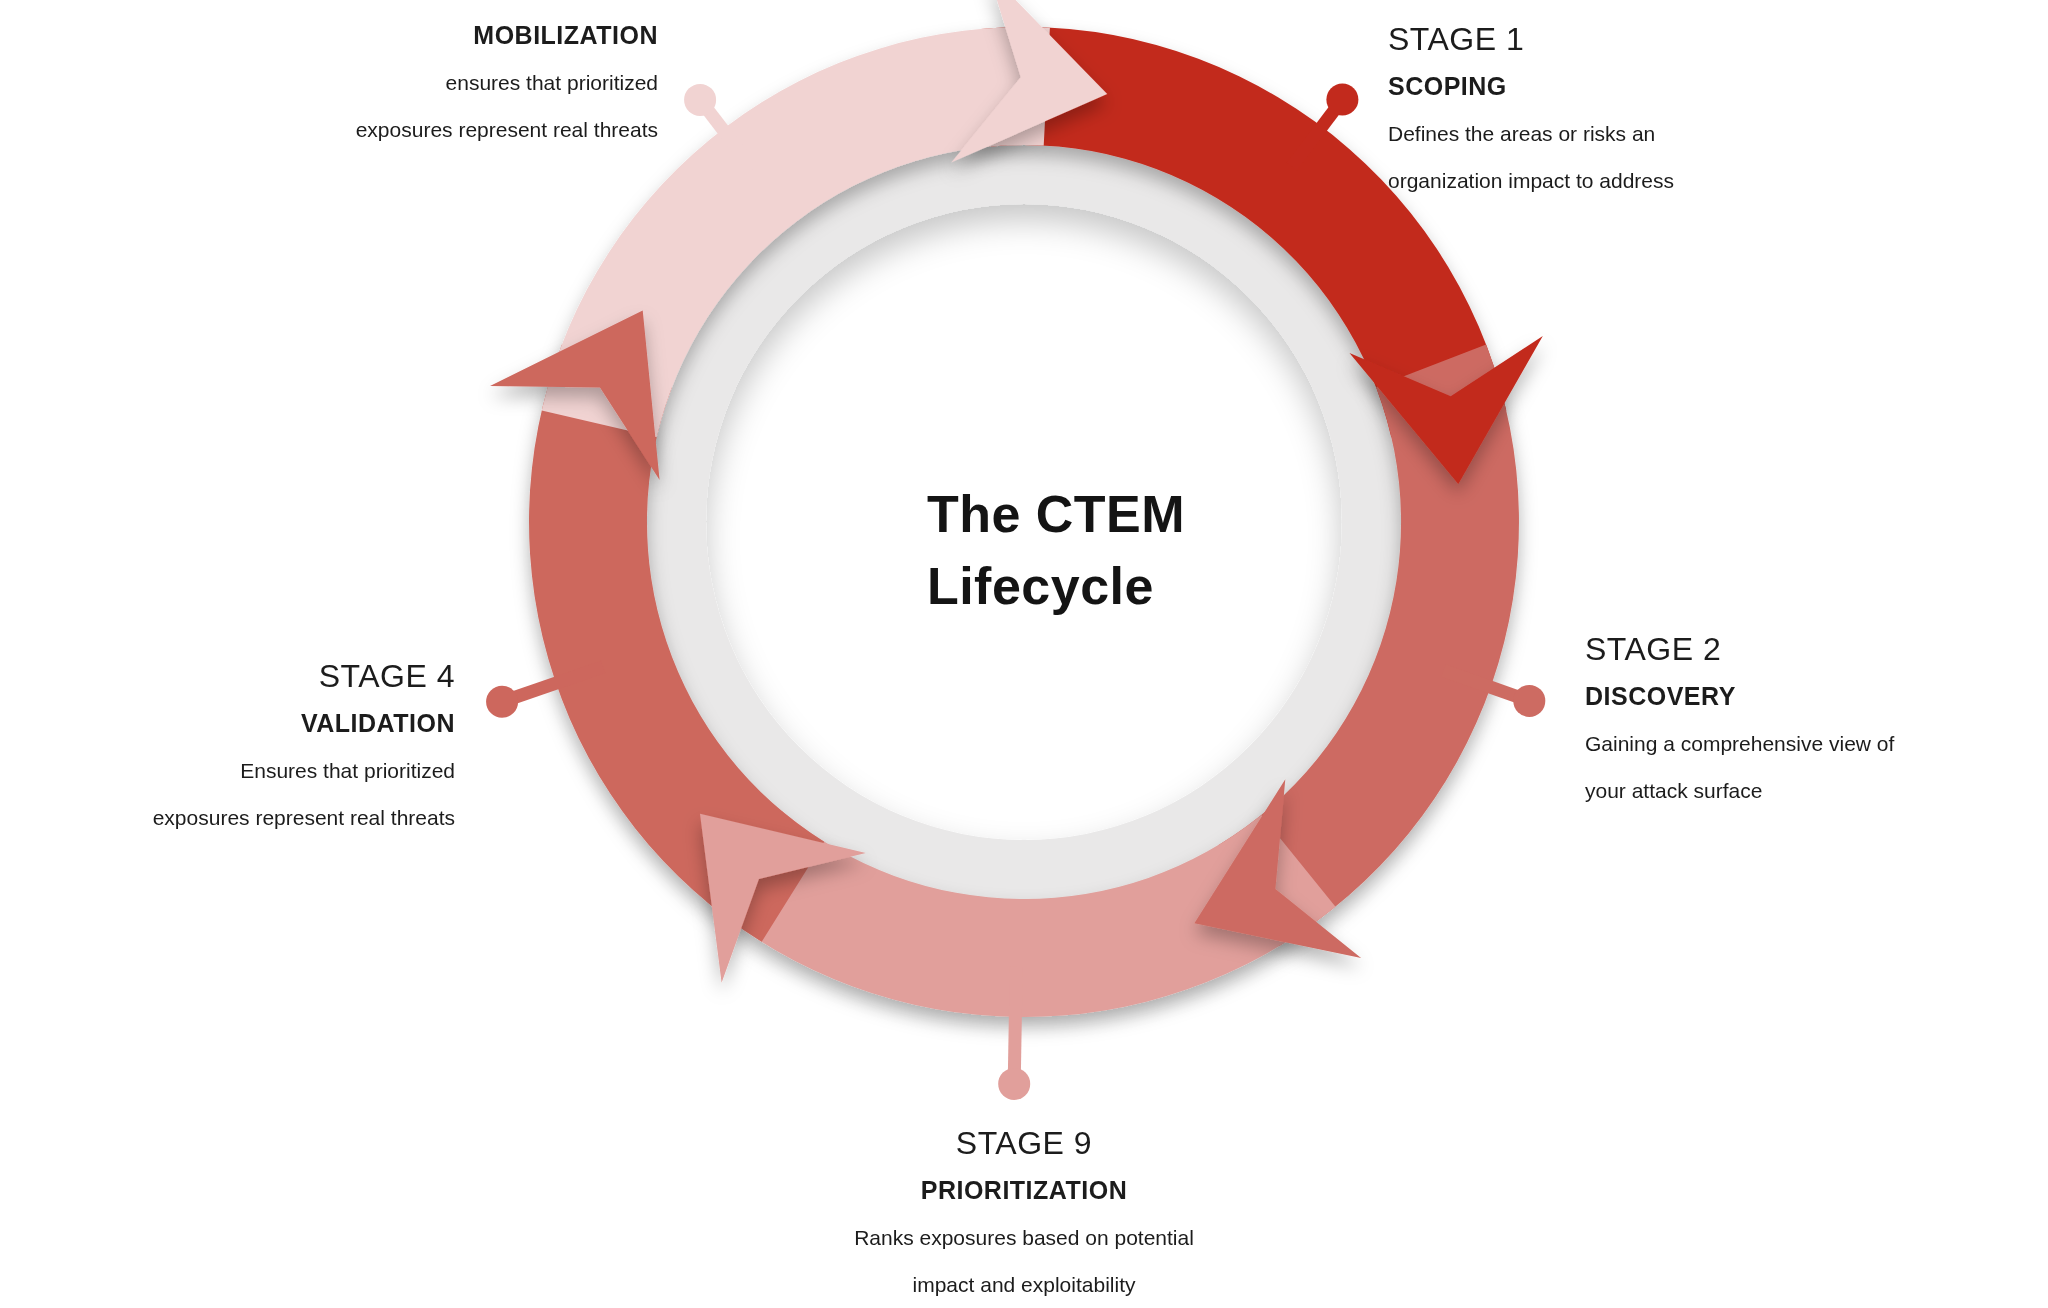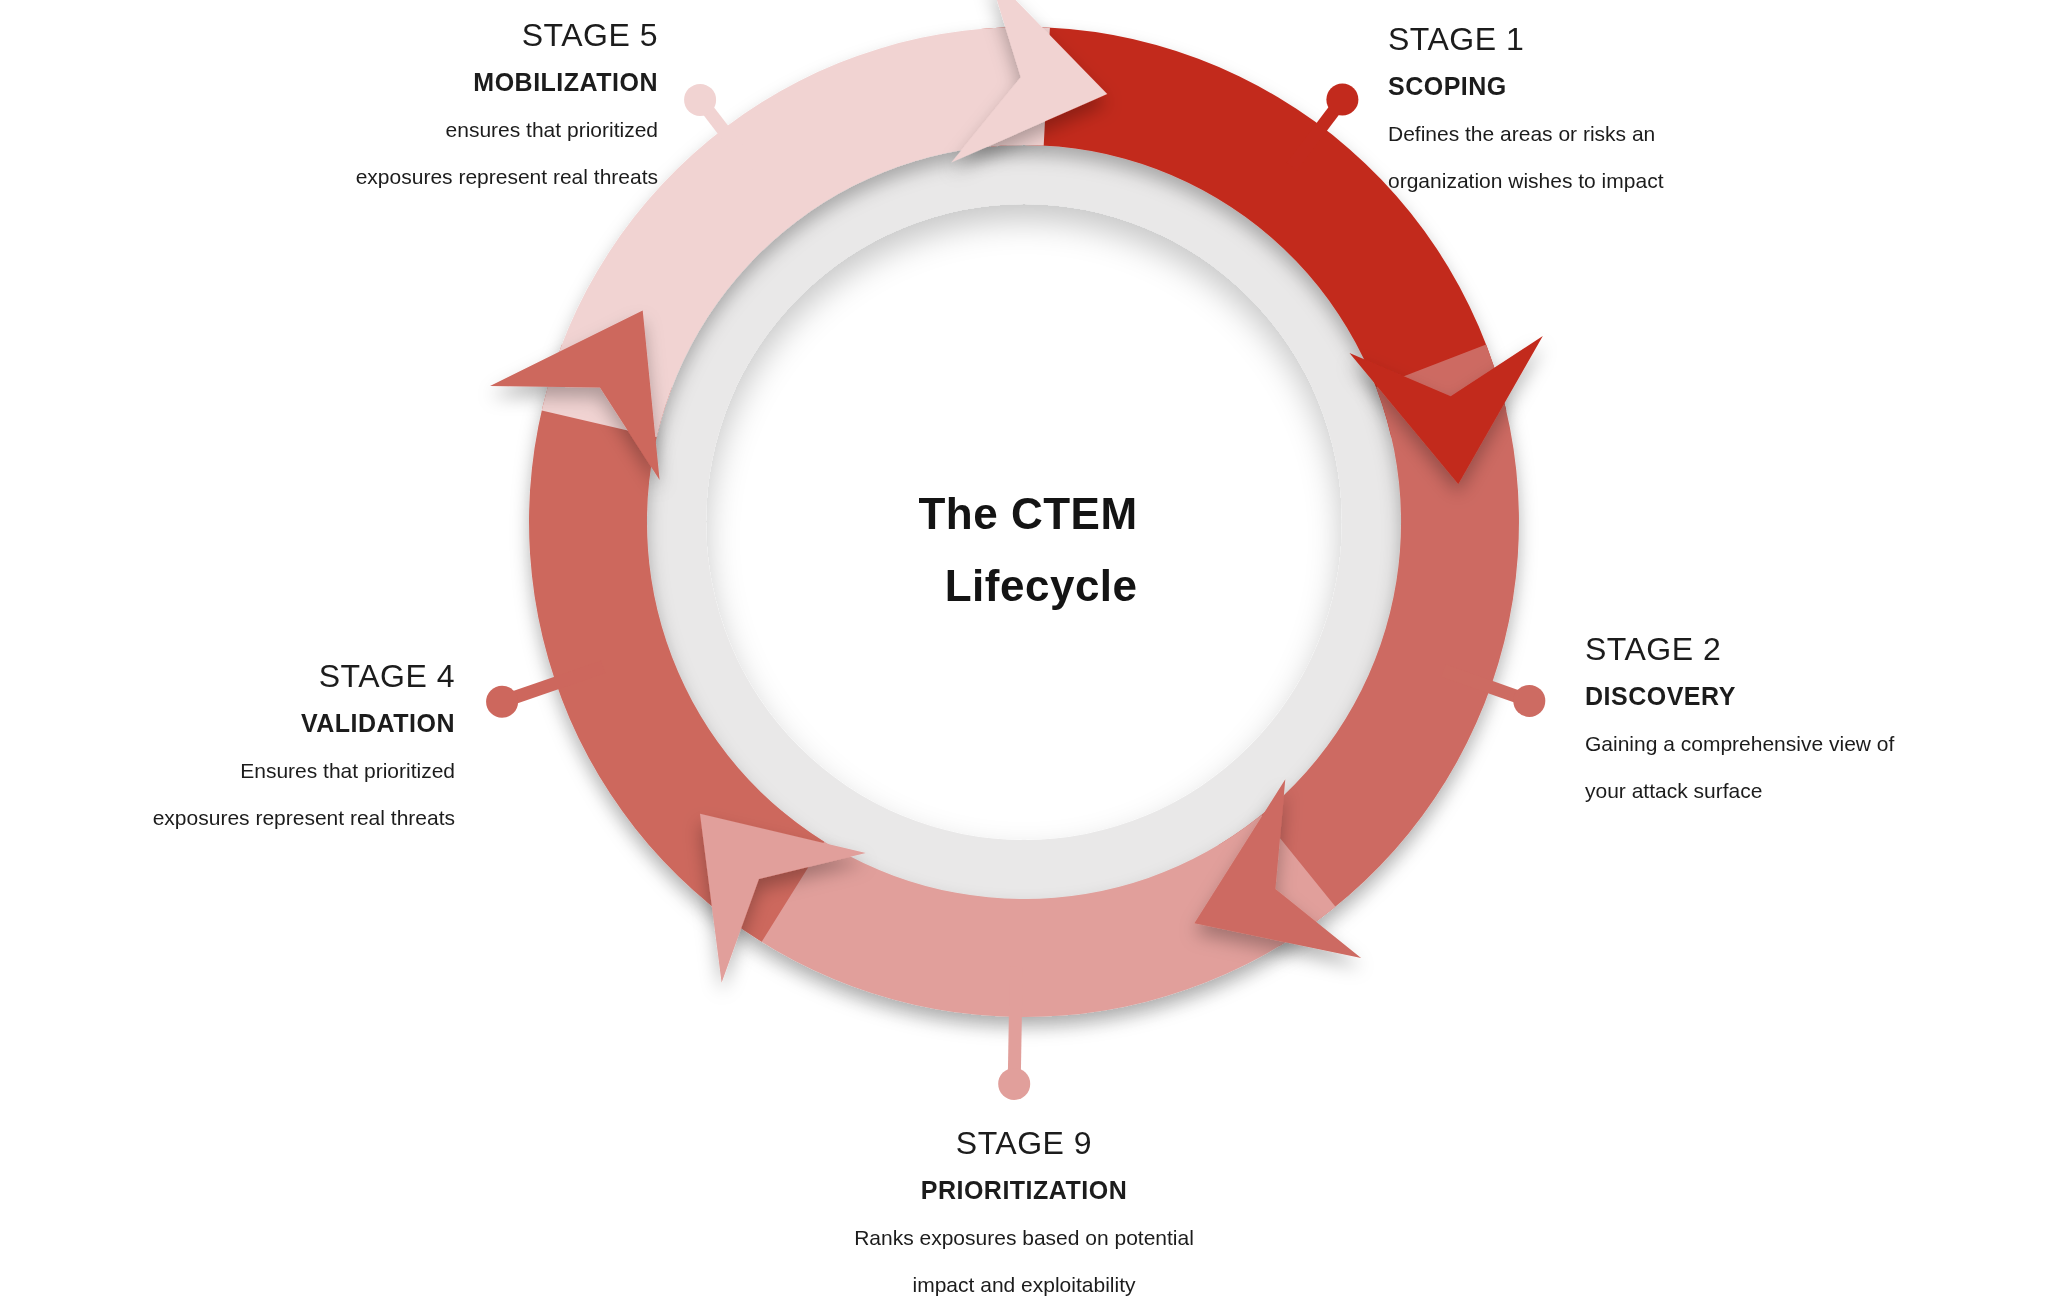--- a/index.html
+++ b/index.html
@@ -11,22 +11,22 @@
   .stage{position:absolute;line-height:47px;font-size:32px;}
   .stage .slabel{font-weight:400;letter-spacing:0.5px;}
   .stage .sname{font-weight:700;font-size:25px;letter-spacing:0.5px;}
   .stage .sdesc{white-space:pre-line;font-size:21px;}
   .s1{left:1388px;top:16px;text-align:left;}
   .s2{left:1585px;top:626px;text-align:left;}
   .s3{left:1024px;top:1120px;transform:translateX(-50%);text-align:center;white-space:nowrap;}
   .s4{right:1593px;top:635px;text-align:right;margin-top:18px;}
   .s5{right:1390px;top:12px;text-align:right;}
   .center-title{
-    position:absolute;left:1028px;top:478px;transform:translateX(-50%);
-    text-align:right;font-weight:700;font-size:44px;line-height:72px;
+    position:absolute;left:1056px;top:478px;transform:translateX(-50%);
+    text-align:left;font-weight:700;font-size:52px;line-height:72px;
     color:#141414;white-space:pre-line;letter-spacing:0.5px;
   }
 </style>
 </head>
 <body>
 
 <div class="canvas">
 
   <svg id="cycle-svg" viewBox="0 0 2048 1308" xmlns="http://www.w3.org/2000/svg">
     <defs>
@@ -68,21 +68,21 @@
       </g>
   </svg>
 
   <div class="center-title">The CTEM
 Lifecycle</div>
 
   <div class="stage s1">
     <div class="slabel">STAGE 1</div>
     <div class="sname">SCOPING</div>
     <div class="sdesc">Defines the areas or risks an
-organization wishes to impact</div>
+organization impact to address</div>
   </div>
 
   <div class="stage s2">
     <div class="slabel">STAGE 2</div>
     <div class="sname">DISCOVERY</div>
     <div class="sdesc">Gaining a comprehensive view of
 your attack surface</div>
   </div>
 
   <div class="stage s3">
@@ -93,19 +93,18 @@
   </div>
 
   <div class="stage s4">
     <div class="slabel">STAGE 4</div>
     <div class="sname">VALIDATION</div>
     <div class="sdesc">Ensures that prioritized
 exposures represent real threats</div>
   </div>
 
   <div class="stage s5">
-    <div class="slabel">STAGE 5</div>
     <div class="sname">MOBILIZATION</div>
     <div class="sdesc">ensures that prioritized
 exposures represent real threats</div>
   </div>
 
 </div>
 
 </body></html>

